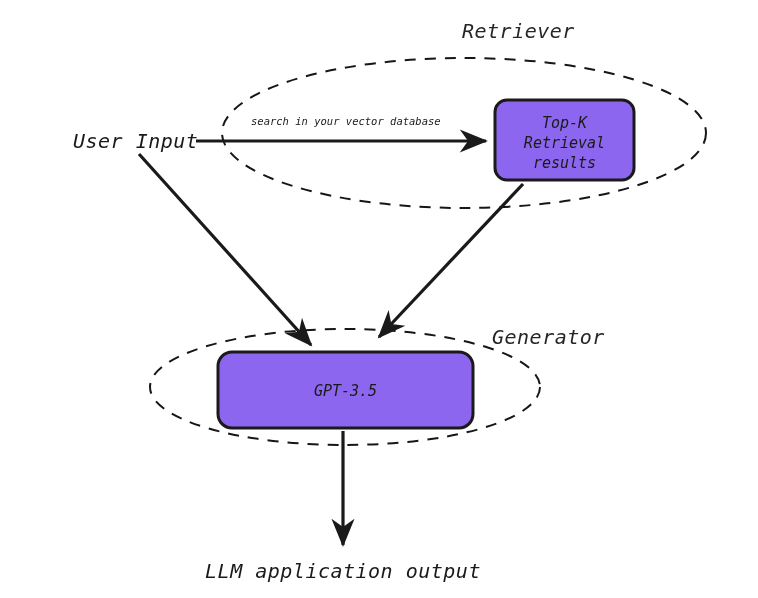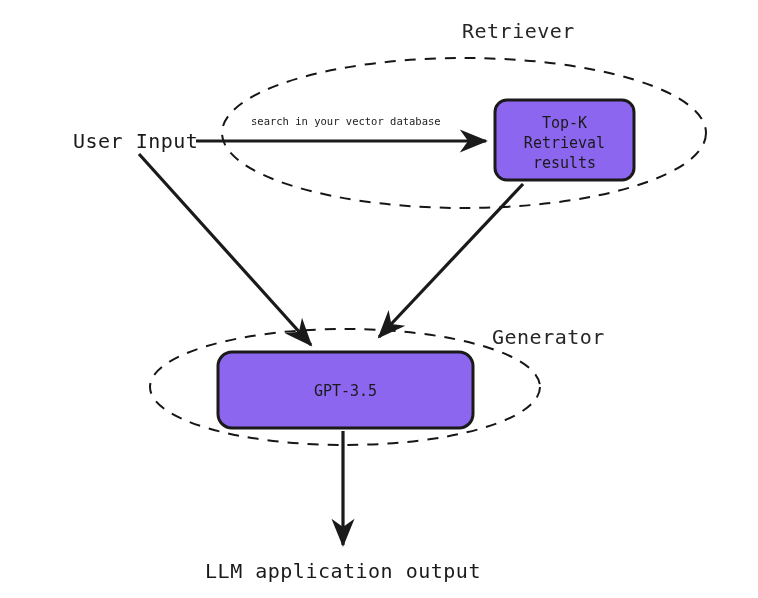--- a/index.html
+++ b/index.html
@@ -9,20 +9,21 @@
   }
   body {
     font-family: "DejaVu Sans Mono", monospace;
   }
   #diagram-root {
     position: relative;
     width: 758px;
     height: 598px;
     background: #ffffff;
     overflow: hidden;
+    font-style: italic;
   }
   #rag-svg {
     position: absolute;
     top: 0;
     left: 0;
     width: 758px;
     height: 598px;
     display: block;
   }
   .grp-label {

